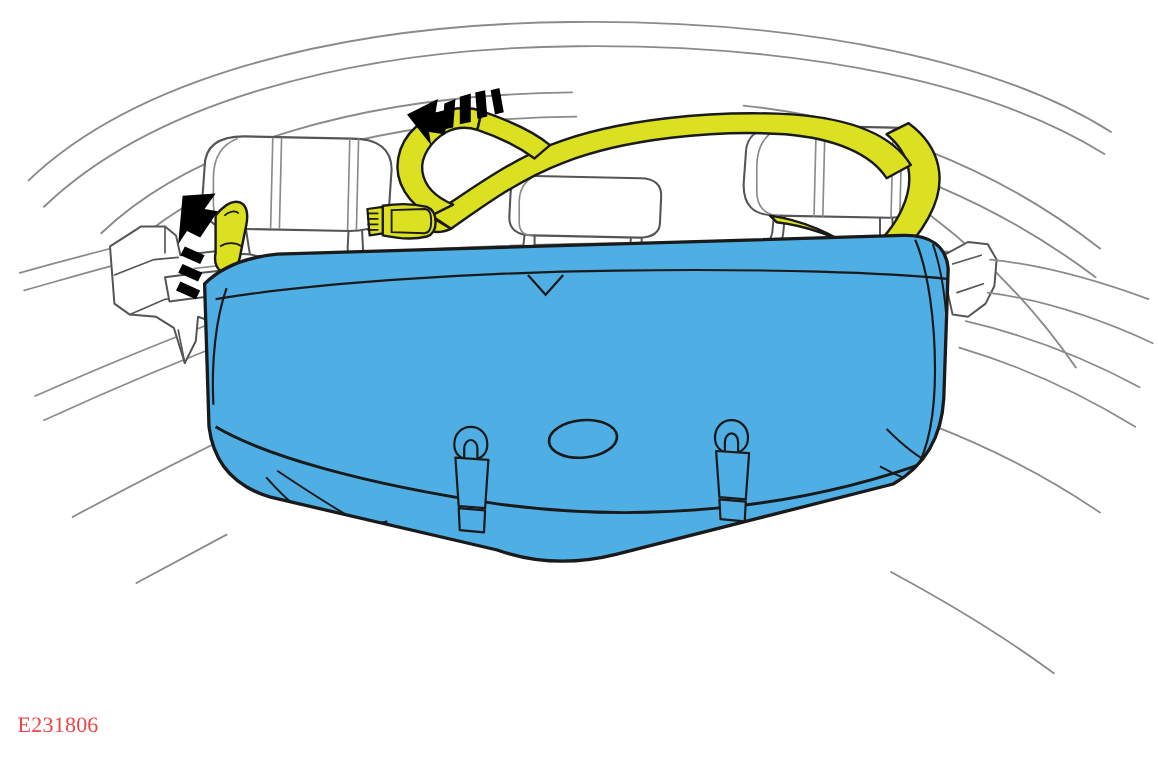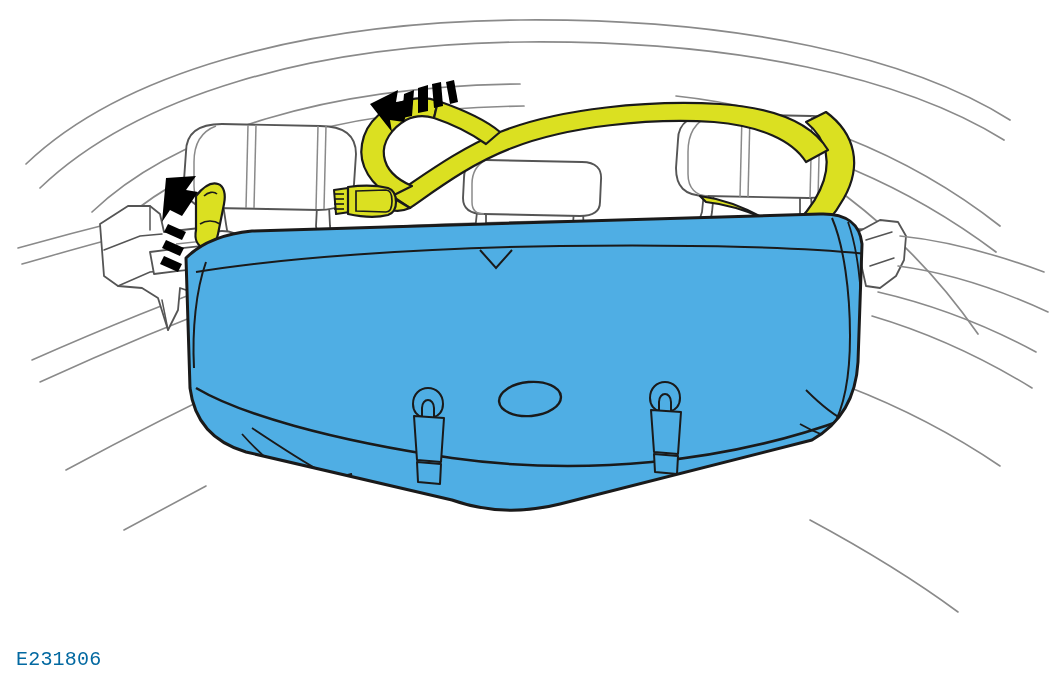--- a/index.html
+++ b/index.html
@@ -22,24 +22,24 @@
     left: 0;
     top: 0;
     width: 1053px;
     height: 693px;
     display: block;
   }
   #figure-caption {
     position: absolute;
     left: 16px;
     top: 648px;
-    font-family: Liberation Mono, monospace;
+    font-family: Liberation Serif, serif;
     font-size: 20px;
     letter-spacing: 0.2px;
-    color: #0369a1;
+    color: #ef4444;
     white-space: nowrap;
   }
 </style>
 </head>
 <body>
 
 <div id="page">
 
   <svg id="figure-svg" viewBox="0 0 1053 693" xmlns="http://www.w3.org/2000/svg">
 

